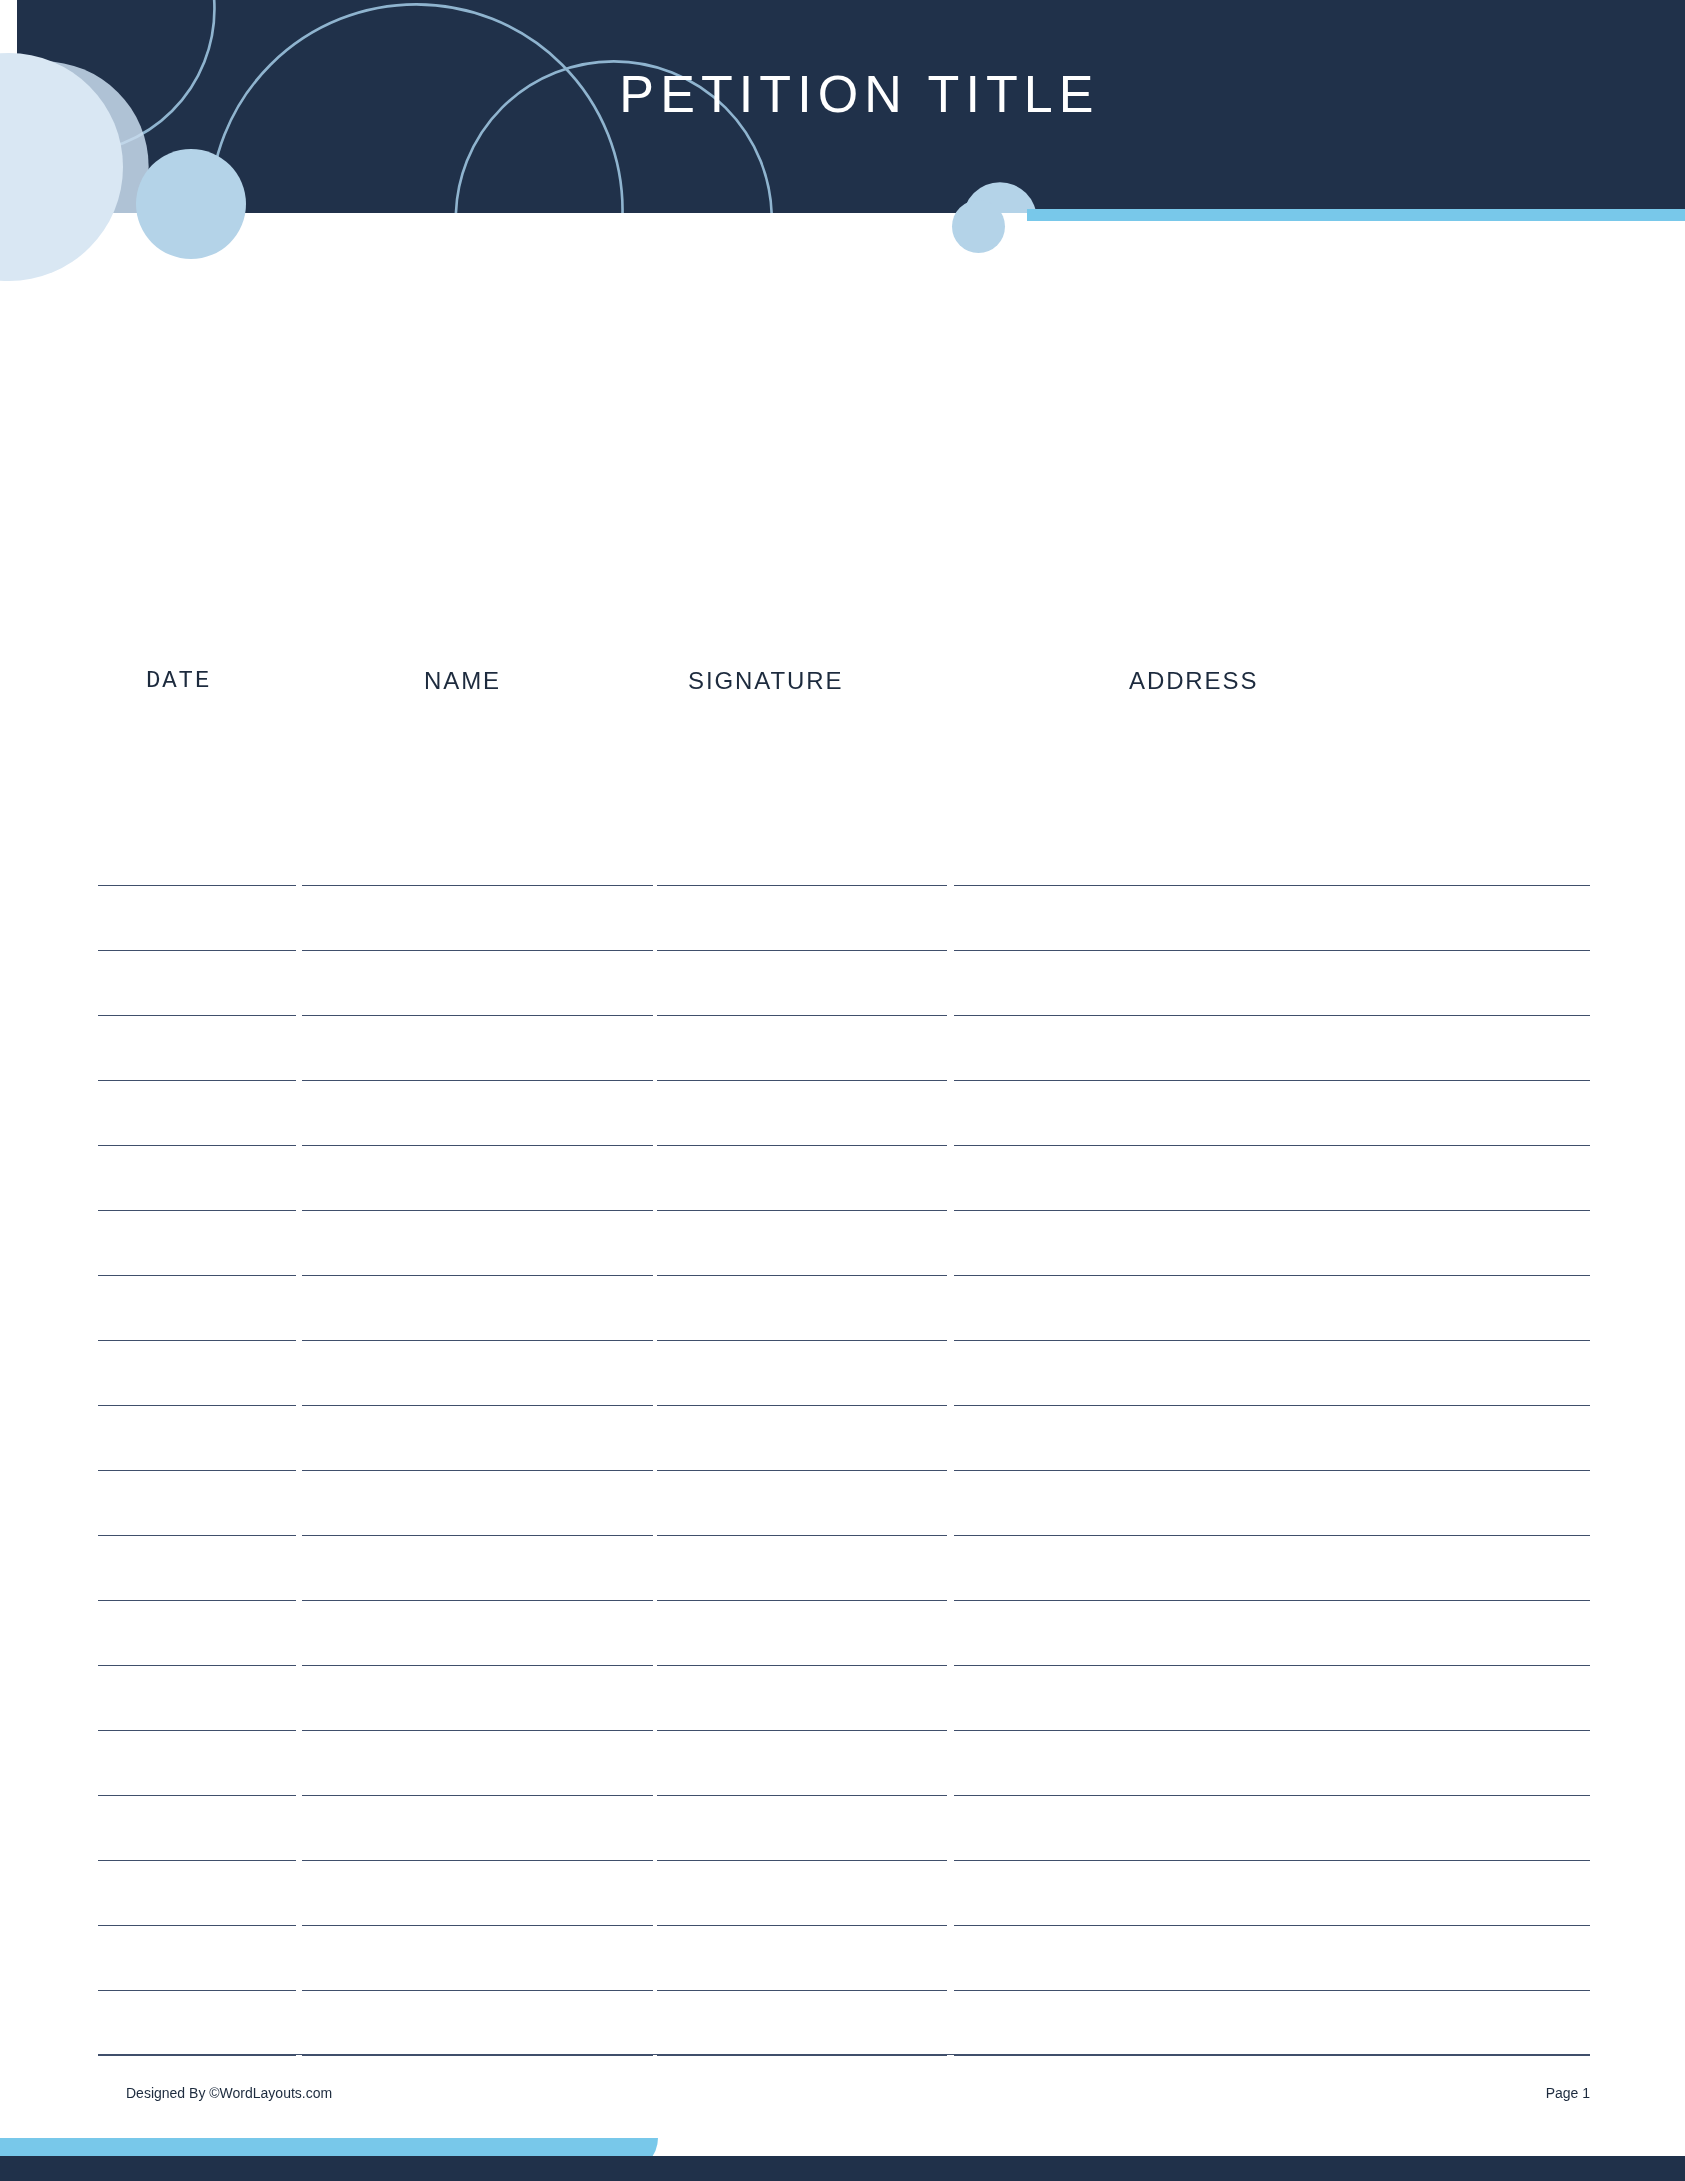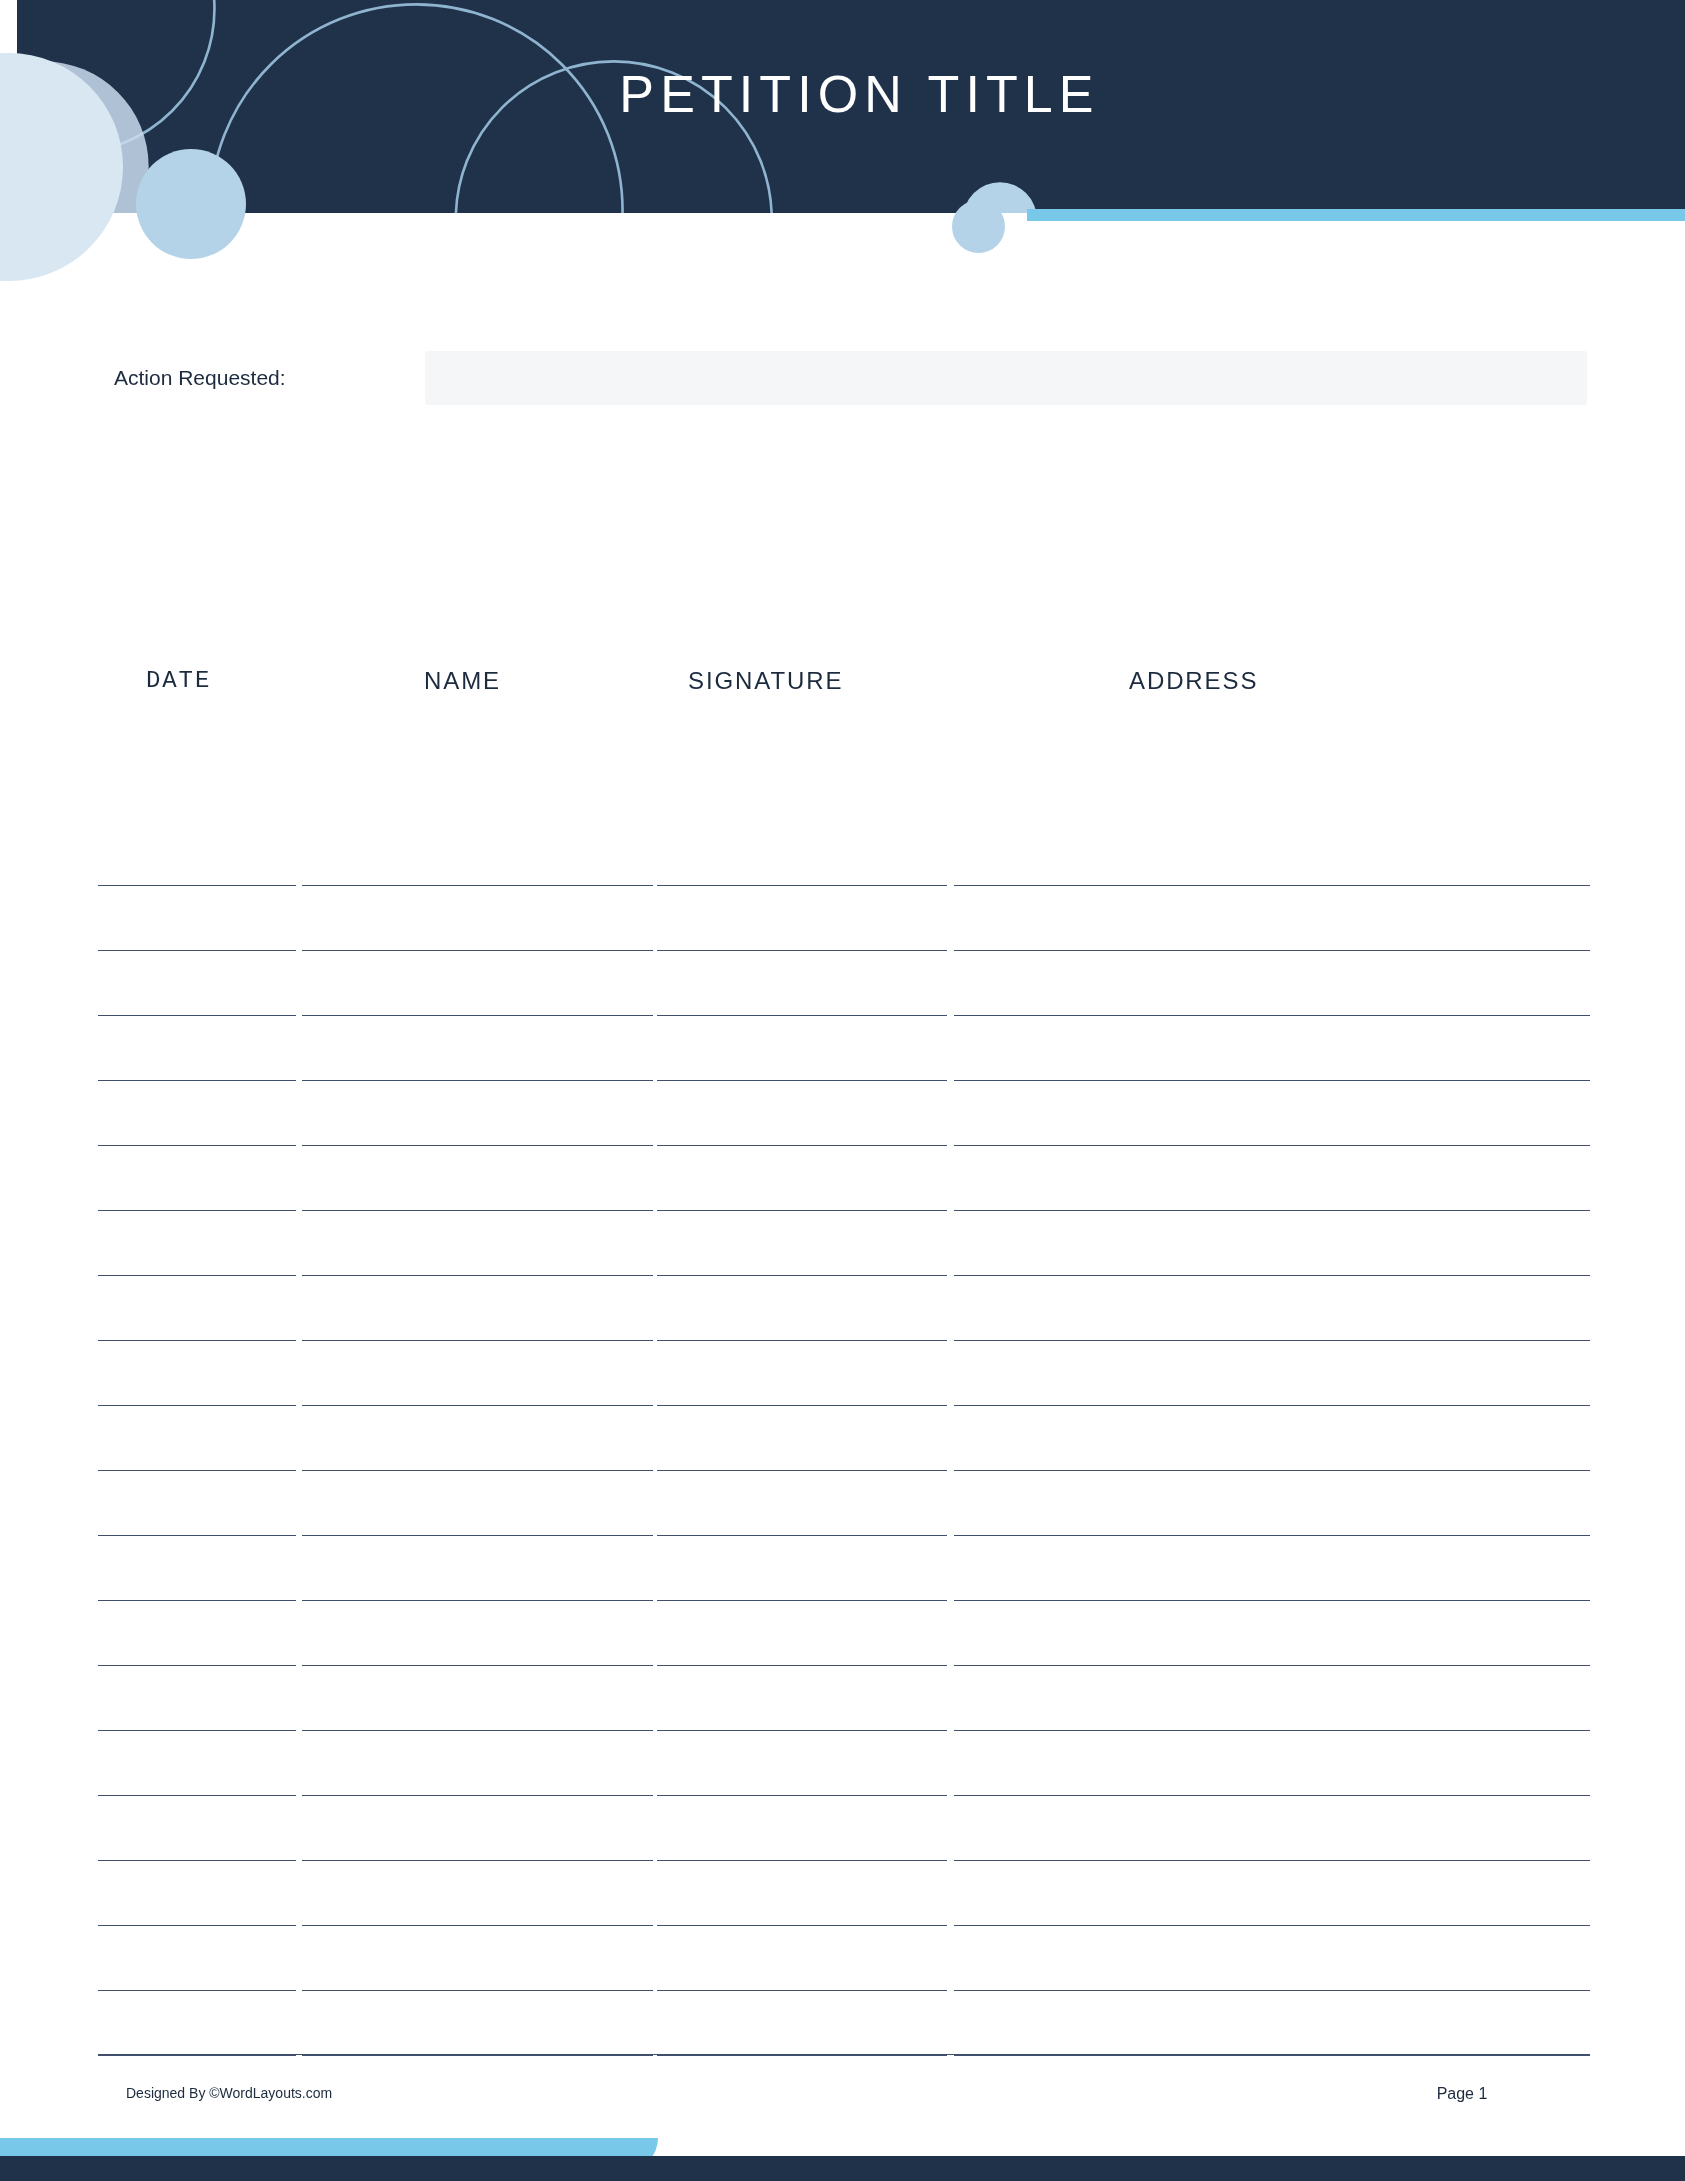--- a/index.html
+++ b/index.html
@@ -182,22 +182,22 @@
     top: 2085px;
     font-size: 14px;
     color: #1d2b3e;
     margin-left: 28px;
   }
   .footer-right {
     position: absolute;
     left: 1334px;
     top: 2085px;
     width: 256px;
-    text-align: center;
-    font-size: 16px;
+    text-align: right;
+    font-size: 14px;
     color: #1d2b3e;
   }
   .footer-band {
     position: absolute;
     left: 0;
     bottom: 0;
     width: 1685px;
     height: 24.6px;
     background: #20314a;
   }
@@ -228,24 +228,20 @@
   </div>
 
   <div class="deco deco-1"></div>
   <div class="deco deco-2"></div>
   <div class="deco deco-3"></div>
   <div class="blue-bar"></div>
 
   <div class="form">
 
 
-    <div class="form-row">
-      <div class="form-label">Action Requested:</div>
-      <input class="form-input" type="text" value="" style="">
-    </div>
 
 
   </div>
 
   <div class="table">
     <div class="table-head">
       <div class="col-head col-date">DATE</div>
       <div class="col-head col-name">NAME</div>
       <div class="col-head col-sign">SIGNATURE</div>
       <div class="col-head col-addr">ADDRESS</div>

